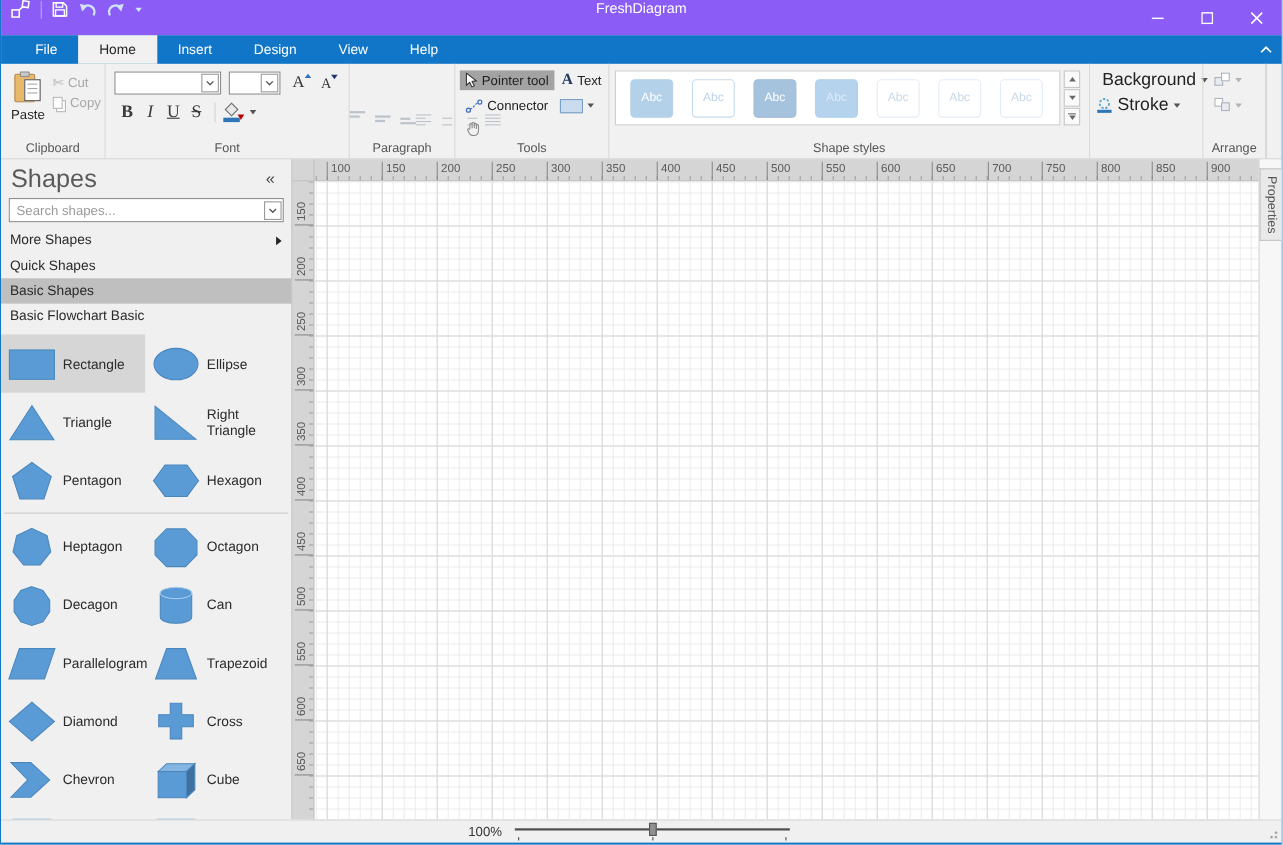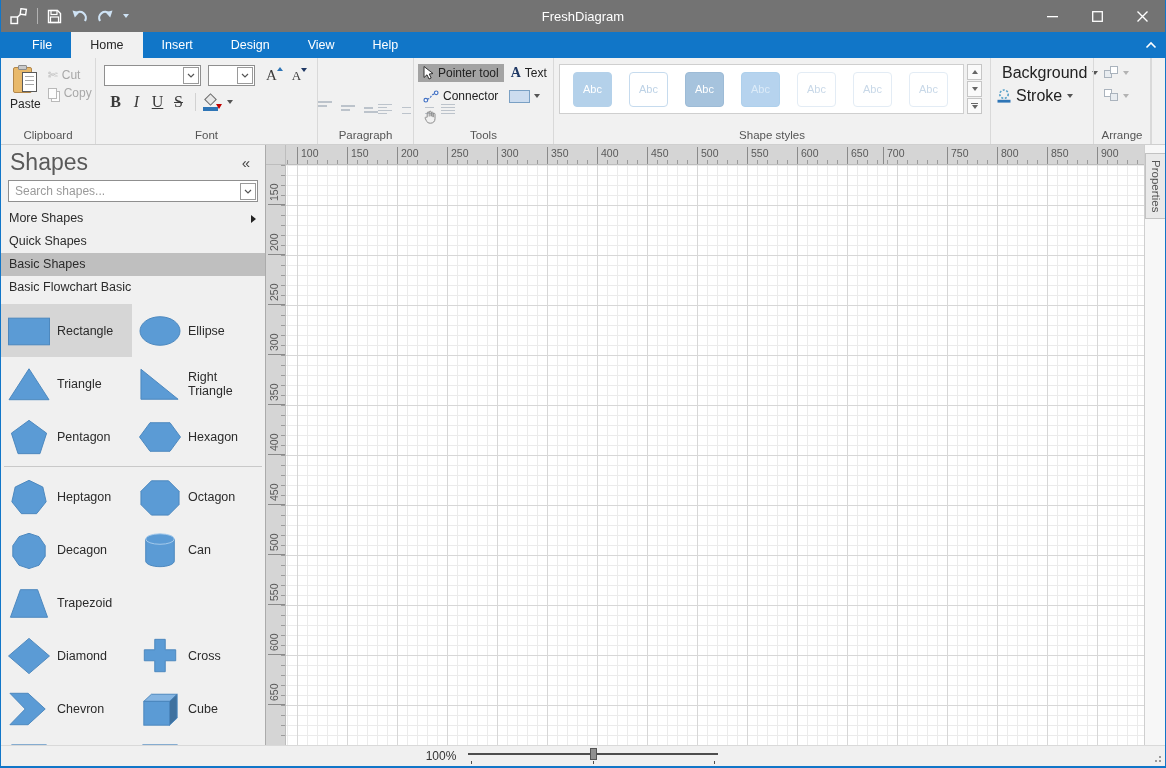--- a/index.html
+++ b/index.html
@@ -1,21 +1,21 @@
 <!DOCTYPE html>
 <html><head>
 <meta charset="utf-8">
 <style>
   *{margin:0;padding:0;box-sizing:border-box;}
   html,body{width:1166px;height:768px;overflow:hidden;}
   body{font-family:"Liberation Sans",sans-serif;font-size:12px;color:#262626;}
   .window{width:1166px;height:768px;display:flex;flex-direction:column;border-left:1px solid #1176c8;border-right:1px solid #1176c8;background:#f1f1f1;}
 
   
-  .titlebar{height:32px;background:#737373;display:flex;align-items:center;position:relative;flex:none;}
+  .titlebar{height:32px;background:#8b5cf6;display:flex;align-items:flex-start;position:relative;flex:none;}
   .qat{display:flex;align-items:center;gap:9px;padding-left:9px;}
   .qat svg{display:block;}
   .qat-sep{width:1px;height:16px;background:rgba(255,255,255,.45);}
   .title-text{position:absolute;left:0;right:0;text-align:center;color:#fff;font-size:13px;pointer-events:none;}
   .win-controls{margin-left:auto;display:flex;height:32px;}
   .win-btn{width:45px;height:32px;display:flex;align-items:center;justify-content:center;color:#fff;font-size:13px;}
   .qat-caret{width:0;height:0;border-left:3.5px solid transparent;border-right:3.5px solid transparent;border-top:4px solid #cfe3f5;}
 
   
   .tabrow{height:26px;background:#1176c8;display:flex;align-items:flex-end;padding-left:12px;flex:none;position:relative;}
@@ -574,20 +574,28 @@
                   <ellipse cx="24" cy="9.5" rx="15" ry="5.5" stroke="#a8cbec"></ellipse>
                 </svg>
               </span>
               <span class="slabel">Can</span>
             </div>
           </div>
           <div class="srow">
             <div class="scell">
               <span class="sicon">
                 <svg viewBox="0 0 48 42" width="46" height="40" fill="#5b9bd5" stroke="#4a86bd" stroke-width="1">
+                  <polygon points="12,7 46,7 36,36 2,36"></polygon>
+                </svg>
+              </span>
+              <span class="slabel">Parallelogram</span>
+            </div>
+            <div class="scell">
+              <span class="sicon">
+                <svg viewBox="0 0 48 42" width="46" height="40" fill="#5b9bd5" stroke="#4a86bd" stroke-width="1">
                   <polygon points="15,7 33,7 43.5,36 4.5,36"></polygon>
                 </svg>
               </span>
               <span class="slabel">Trapezoid</span>
             </div>
           </div>
           <div class="srow">
             <div class="scell">
               <span class="sicon">
                 <svg viewBox="0 0 48 42" width="46" height="40" fill="#5b9bd5" stroke="#4a86bd" stroke-width="1">
@@ -652,21 +660,21 @@
           <span class="hlab" style="left: 111px;">200</span>
           <span class="hlab" style="left: 161px;">250</span>
           <span class="hlab" style="left: 211px;">300</span>
           <span class="hlab" style="left: 261px;">350</span>
           <span class="hlab" style="left: 311px;">400</span>
           <span class="hlab" style="left: 361px;">450</span>
           <span class="hlab" style="left: 411px;">500</span>
           <span class="hlab" style="left: 461px;">550</span>
           <span class="hlab" style="left: 511px;">600</span>
           <span class="hlab" style="left: 561px;">650</span>
-          <span class="hlab" style="left: 597px;">700</span>
+          <span class="hlab" style="left: 612px;">700</span>
           <span class="hlab" style="left: 661px;">750</span>
           <span class="hlab" style="left: 711px;">800</span>
           <span class="hlab" style="left: 761px;">850</span>
           <span class="hlab" style="left: 811px;">900</span>
         </div>
       <div class="v-ruler">
           <span class="vlab" style="top: 40px;">150</span>
           <span class="vlab" style="top: 90px;">200</span>
           <span class="vlab" style="top: 140px;">250</span>
           <span class="vlab" style="top: 190px;">300</span>

